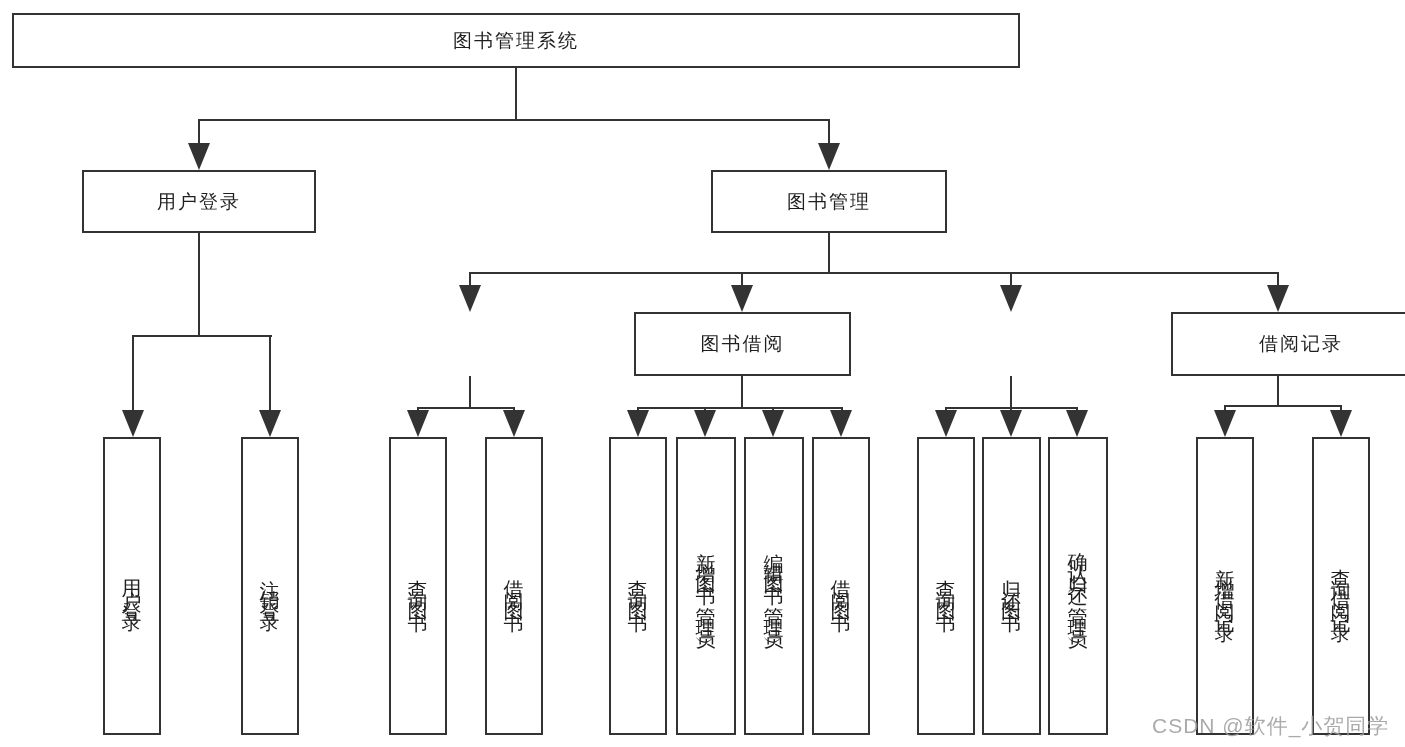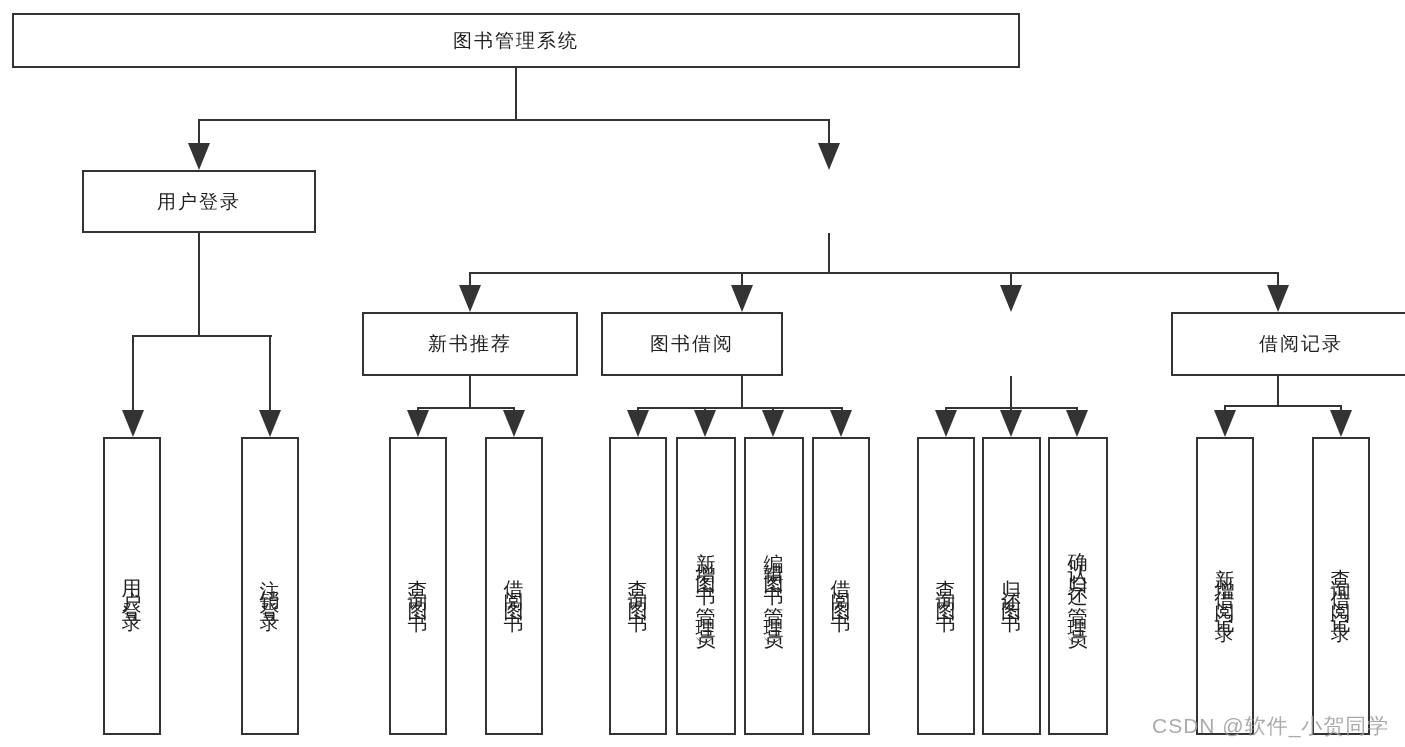--- a/index.html
+++ b/index.html
@@ -38,25 +38,25 @@
 
 <div class="stage">
 
   <div class="box" style="left:12px;top:13px;width:1008px;height:55px">
     <span class="root-label">图书管理系统</span>
   </div>
 
   <div class="box" style="left:82px;top:170px;width:234px;height:63px">
     <span class="hlabel">用户登录</span>
   </div>
+  <div class="box" style="left:711px;top:170px;width:236px;height:63px">
+    <span class="hlabel">图书管理</span>
+  </div>
 
-  <div class="box" style="left:362px;top:312px;width:216px;height:64px">
-    <span class="hlabel">新书推荐</span>
-  </div>
-  <div class="box" style="left:601px;top:312px;width:182px;height:64px">
+  <div class="box" style="left:634px;top:312px;width:217px;height:64px">
     <span class="hlabel">图书借阅</span>
   </div>
   <div class="box" style="left:1171px;top:312px;width:260px;height:64px">
     <span class="hlabel">借阅记录</span>
   </div>
 
   <div class="box vbox" style="left:103px;top:437px;width:58px;height:298px">
     <span>用户登录</span>
   </div>
   <div class="box vbox" style="left:241px;top:437px;width:58px;height:298px">

